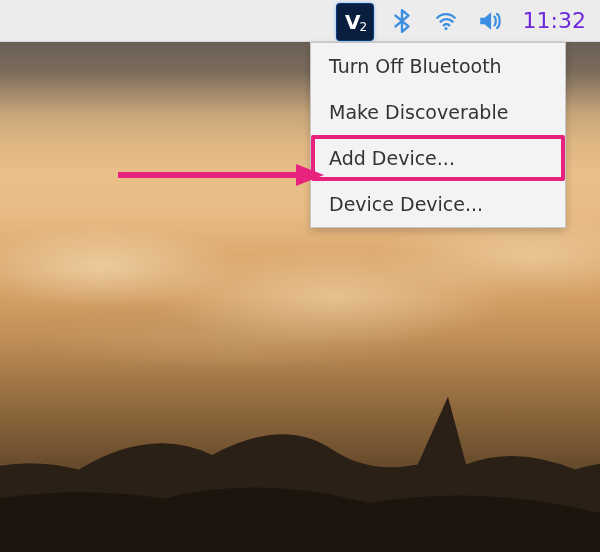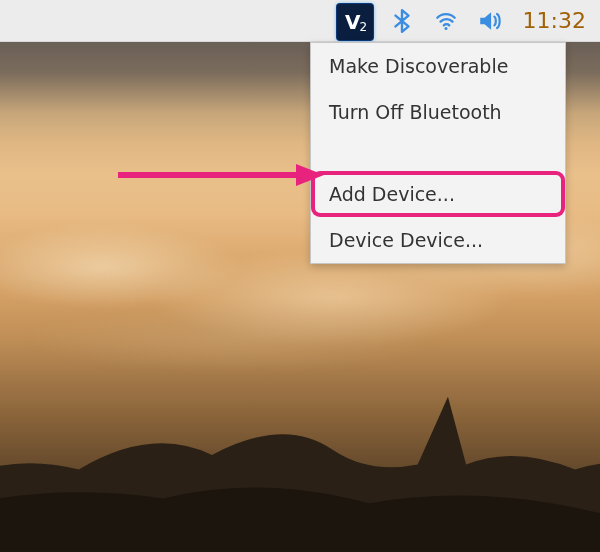--- a/index.html
+++ b/index.html
@@ -57,21 +57,21 @@
   .tray-icon {
     width: 30px; height: 30px;
     display: flex;
     align-items: center;
     justify-content: center;
     color: #3a8de0;
   }
   .tray-icon svg { width: 26px; height: 26px; }
   .clock {
     font-size: 22px;
-    color: #a16207;
+    color: #6d28d9;
     padding: 0 4px;
   }
 
   
   .desktop {
     position: absolute;
     left: 0; right: 0;
     top: 42px;
     bottom: 0;
     overflow: hidden;
@@ -132,22 +132,21 @@
     box-sizing: border-box;
     cursor: default;
     white-space: nowrap;
   }
   .menu-item + .menu-item {
     
   }
   .menu-item.highlighted {
     
     box-shadow: inset 0 0 0 4px #e8237e;
-    border-radius: 9px;
-    margin-top: 36px;
+    border-radius: 2px;
   }
 
   
   .anno-arrow {
     position: absolute;
     top: 160px;
     left: 118px;
     width: 210px;
     height: 30px;
     z-index: 30;
@@ -196,24 +195,24 @@
     <div class="ridge">
       <svg viewBox="0 0 600 200" preserveAspectRatio="none">
         <path d="M0,200 L0,120 Q40,100 90,115 Q150,70 200,100 Q260,60 300,95 Q330,120 370,110 L395,40 L410,110 Q450,90 500,115 Q550,95 600,130 L600,200 Z" fill="#2a2015"></path>
         <path d="M0,200 L0,150 Q80,130 160,145 Q240,120 330,150 Q420,130 520,160 Q560,150 600,165 L600,200 Z" fill="#1c150e"></path>
       </svg>
     </div>
   </div>
 
   <div class="menu">
     <div class="menu-item">
+      <span>Turn Off Bluetooth</span>
+    </div>
+    <div class="menu-item">
       <span>Make Discoverable</span>
-    </div>
-    <div class="menu-item">
-      <span>Turn Off Bluetooth</span>
     </div>
     <div class="menu-item highlighted">
       <span>Add Device...</span>
     </div>
     <div class="menu-item">
       <span>Device Device...</span>
     </div>
   </div>
 
   <div class="anno-arrow">

